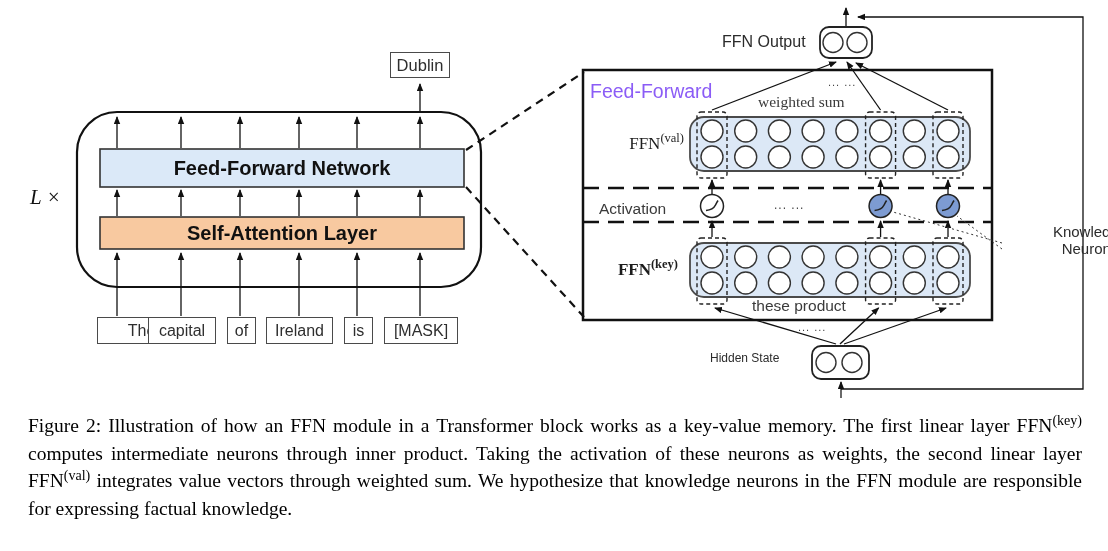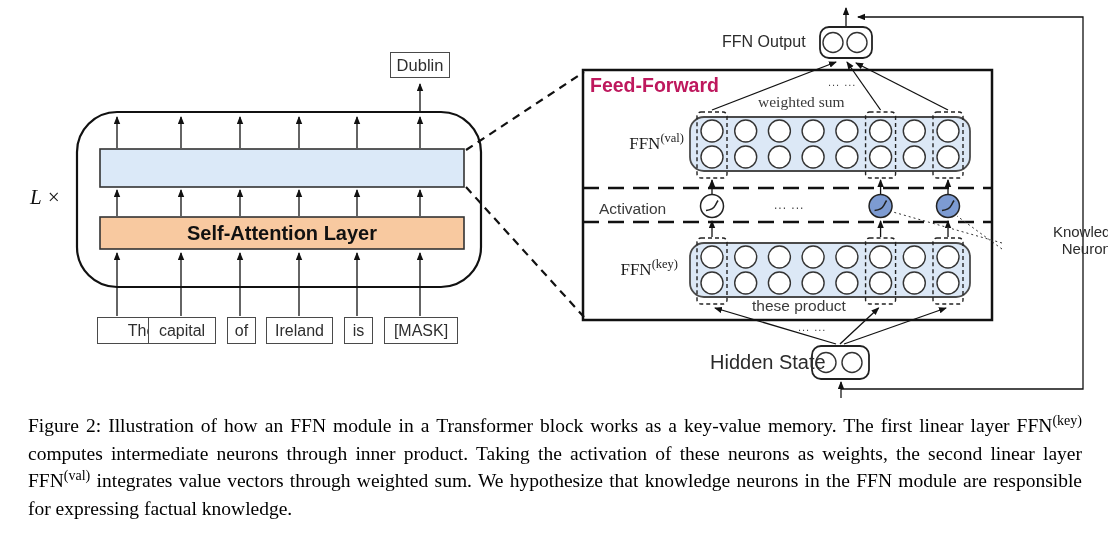--- a/index.html
+++ b/index.html
@@ -22,34 +22,34 @@
     position:absolute; left:390px; top:52px; width:58px; height:24px;
     border:1.6px solid #4a4a4a; background:#fff; color:#2e2e2e;
     font-size:16.5px; line-height:24px; text-align:center;
   }
   #loop-label { left:30px; top:185px; font-family:"Liberation Serif",serif;
     font-style:italic; font-size:21px; color:#111; }
 
   #ffn-box-label  { left:100px; top:149px; width:364px; line-height:38px; font-size:20px; }
   #attn-box-label { left:100px; top:217px; width:364px; line-height:32px; font-size:20px; }
 
-  #rd-title { left:590px; top:74px; font-size:19.5px; font-weight:bold;
-    line-height:22px; color:#be185d; white-space:normal; }
+  #rd-title { left:590px; top:80px; font-size:19.5px; font-weight:normal;
+    line-height:22px; color:#8b5cf6; white-space:normal; }
 
   .ffn-sup-label { font-family:"Liberation Serif",serif; font-size:17px;
     color:#1d1d1d; text-align:right; }
   .ffn-sup-label sup { font-size:12.5px; }
   #ffn-val-label { left:612px; top:131px; width:72px; }
-  #ffn-key-label { left:606px; top:257px; width:72px; }
+  #ffn-key-label { left:606px; top:257px; width:72px;font-weight:bold; }
 
   .small-lbl { font-size:15.5px; color:#3a3a3a; }
   #activation-label    { left:599px; top:200px; }
   #weighted-sum-label  { left:758px; top:93px;font-family:Liberation Serif, serif;  }
   #inner-product-label { left:752px; top:297px; }
-  #hidden-state-label  { left:710px; top:351px; font-size:20px; color:#2b2b2b; }
+  #hidden-state-label  { left:710px; top:351px; font-size:12px; color:#2b2b2b; }
   #ffn-output-label    { left:722px; top:33px;  font-size:16px; color:#2b2b2b; }
   #kn-label { left:998px; top:224px; width:88px; text-align:center;
     font-size:15px; line-height:16.5px; color:#2b2b2b; white-space:normal;margin-left:48px; }
 
   .dots { font-size:11px; letter-spacing:1px; color:#444; }
   #dots-top    { left:828px; top:76px;  }
   #dots-mid    { left:774px; top:198px; font-size:12px; }
   #dots-bottom { left:798px; top:321px; }
 
   #figure-caption {
@@ -204,20 +204,21 @@
     <path d="M841,389 L1083,389 L1083,17 L858,17" class="arr" marker-end="url(#ah)"></path>
 
     <line x1="1002" y1="243" x2="893" y2="212" stroke="#333" stroke-width="1" stroke-dasharray="2,3"></line>
     <line x1="1002" y1="249" x2="957" y2="216" stroke="#333" stroke-width="1" stroke-dasharray="2,3"></line>
   </svg>
 
   <div class="lbl" id="loop-label">L ×</div>
 
   <div id="dublin-box">Dublin</div>
 
+  <div class="lbl box-label" id="ffn-box-label">Feed-Forward Network</div>
   <div class="lbl box-label" id="attn-box-label">Self-Attention Layer</div>
 
   <div id="token-row">
       <div class="token-box" style="left: 97px; width: 39px; padding-left: 24px;">The</div>
       <div class="token-box" style="left: 148px; width: 66px;">capital</div>
       <div class="token-box" style="left: 227px; width: 27px;">of</div>
       <div class="token-box" style="left: 266px; width: 65px;">Ireland</div>
       <div class="token-box" style="left: 344px; width: 27px;">is</div>
       <div class="token-box" style="left: 384px; width: 72px;">[MASK]</div>
     </div>

